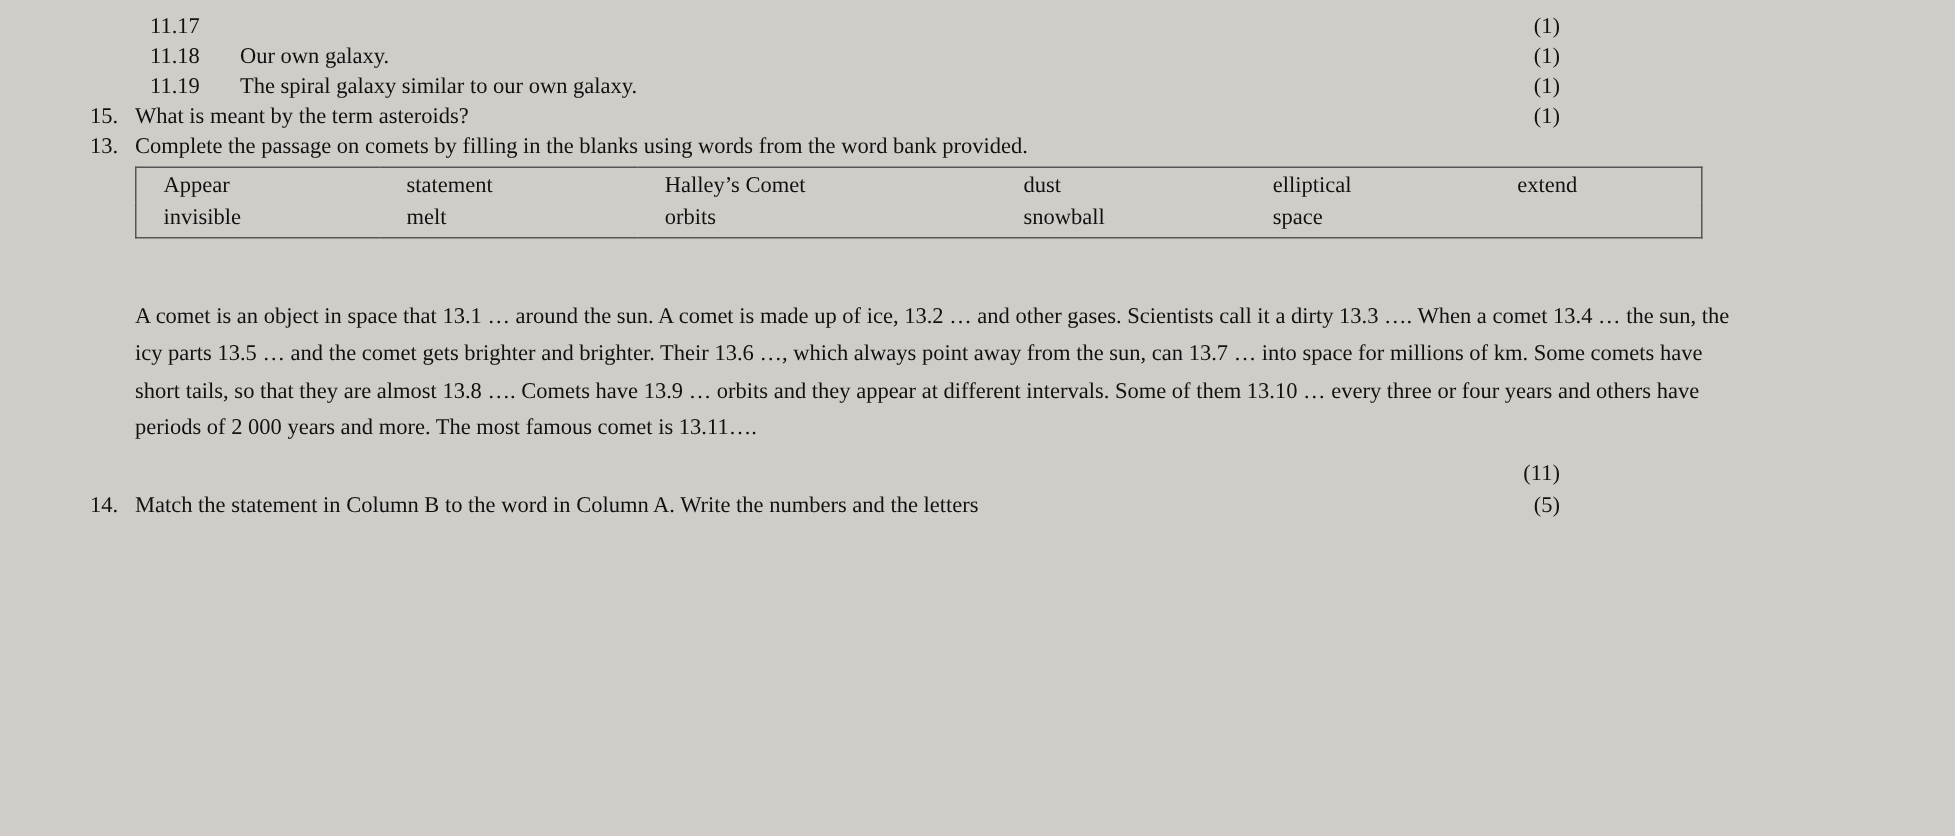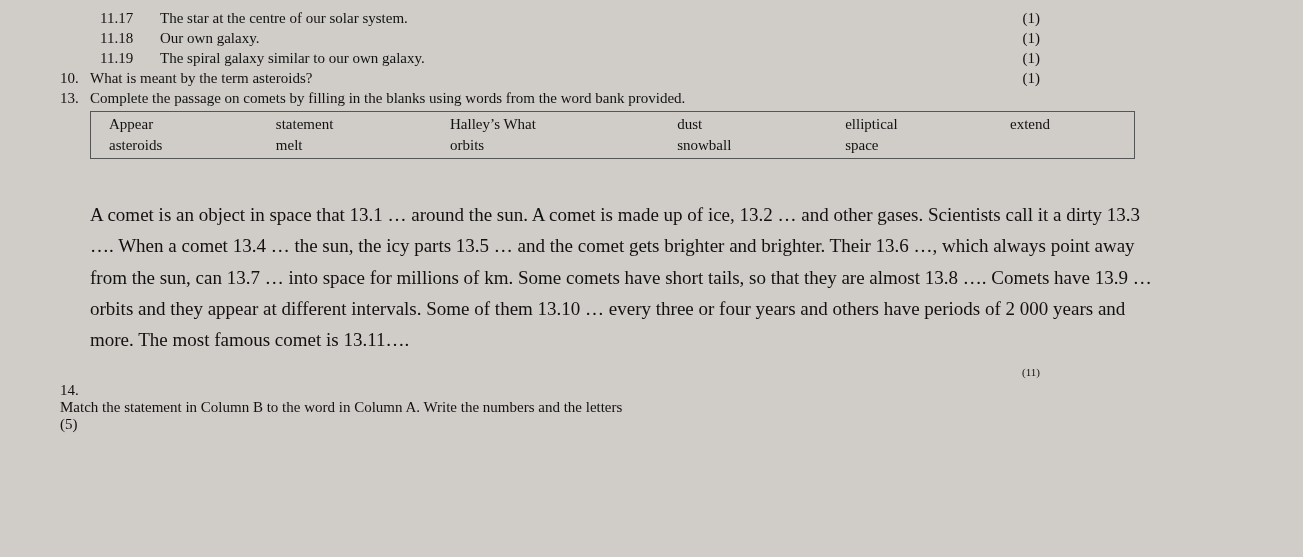--- a/index.html
+++ b/index.html
@@ -69,94 +69,92 @@
       padding-bottom: 2px;
     }
 
     .word-bank-table tr:last-child td {
       padding-top: 2px;
     }
 
     .passage-text {
       margin-left: 30px;
       margin-bottom: 10px;
-      font-size: 19px;
+      font-size: 15px;
       line-height: 1.65;
       margin-top: 40px;
     }
 
     .question-14 {
       display: flex;
       font-size: 15px;
       margin-top: 4px;
-      flex-direction: column;
     }
 
     .score-right {
       display: flex;
       justify-content: flex-end;
-      font-size: 11px;
+      font-size: 15px;
       margin-right: 120px;
       margin-top: 2px;
     }
 
     .lines-container {
       position: relative;
     }
   </style>
 </head>
 <body>
 
 <div class="page-content">
 
   <div class="lines-container">
     <div class="sub-item question-line">
       <span class="sub-number">11.17</span>
-      <span>The star at the centre of our solar system.</span>
       <span style="flex:1"></span>
       <span style="margin-right:120px;">(1)</span>
     </div>
     <div class="sub-item question-line">
       <span class="sub-number">11.18</span>
       <span>Our own galaxy.</span>
       <span style="flex:1"></span>
       <span style="margin-right:120px;">(1)</span>
     </div>
     <div class="sub-item question-line">
       <span class="sub-number">11.19</span>
       <span>The spiral galaxy similar to our own galaxy.</span>
       <span style="flex:1"></span>
       <span style="margin-right:120px;">(1)</span>
     </div>
   </div>
 
   <div class="main-item question-line">
-    <span class="main-number">10.</span>
+    <span class="main-number">15.</span>
     <span>What is meant by the term asteroids?</span>
     <span style="flex:1"></span>
     <span style="margin-right:120px;">(1)</span>
   </div>
 
   <div class="main-item question-line">
     <span class="main-number">13.</span>
     <span>Complete the passage on comets by filling in the blanks using words from the word bank provided.</span>
   </div>
 
   <table class="word-bank-table">
     <tbody>
         <tr>
       <td>Appear</td>
       <td>statement</td>
-      <td>Halley’s What</td>
+      <td>Halley’s Comet</td>
       <td>dust</td>
       <td>elliptical</td>
       <td>extend</td>
     </tr>
     <tr>
-      <td>asteroids</td>
+      <td>invisible</td>
       <td>melt</td>
       <td>orbits</td>
       <td>snowball</td>
       <td>space</td>
       <td></td>
     </tr>
   </tbody>
     </table>
 
   <div class="lines-container">

